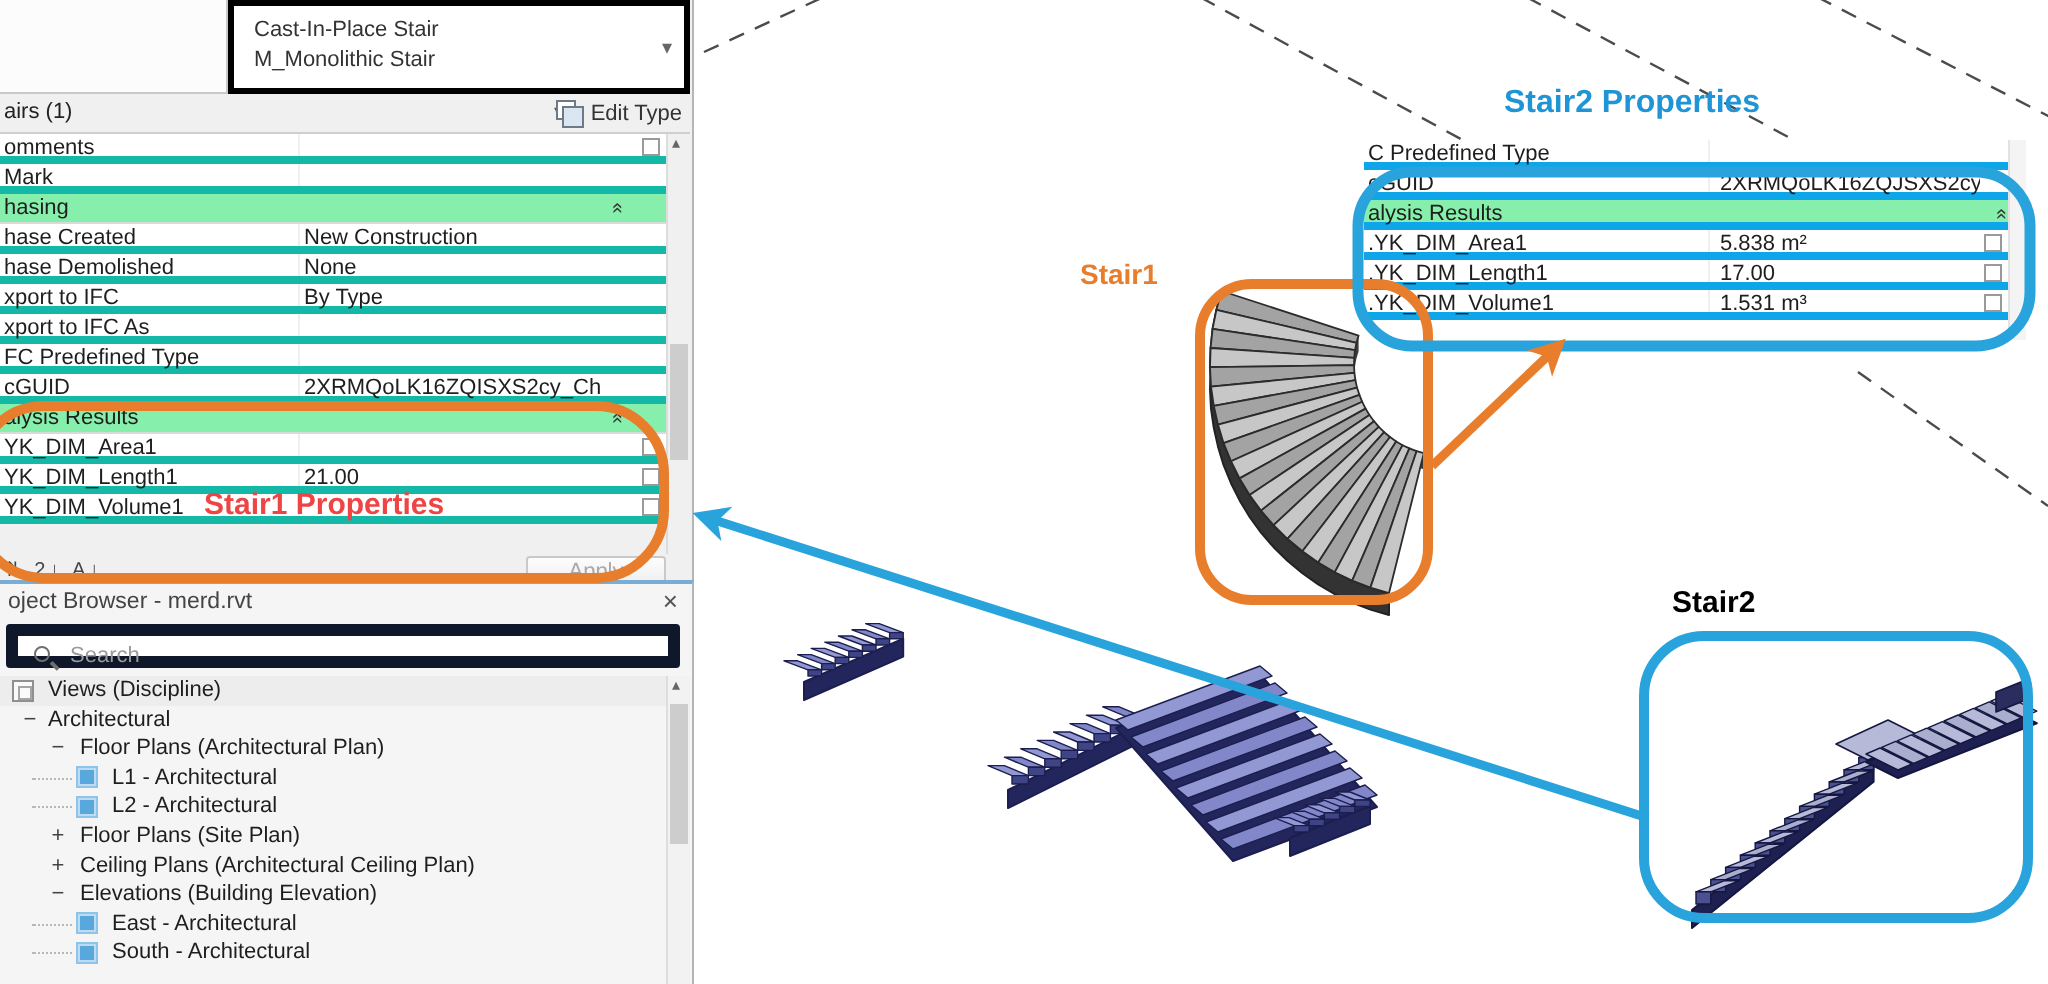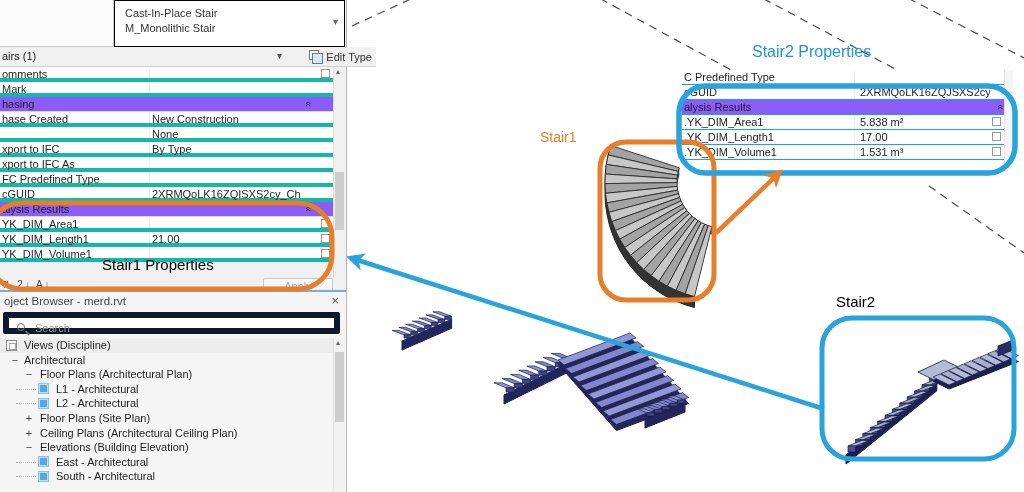--- a/index.html
+++ b/index.html
@@ -3,40 +3,40 @@
 <meta charset="utf-8">
 <style>
   *{box-sizing:border-box;margin:0;padding:0}
   html,body{margin:0;background:#888}
   .stage{position:relative;width:1024px;height:492px;background:#fff;overflow:hidden;
          font-family:"Liberation Sans",sans-serif;font-size:11px;color:#1e1e1e}
 
   
   .props{position:absolute;left:0;top:0;width:347px;height:290px;background:#f0f0f0;border-right:1px solid #b5b5b5;z-index:10}
   .tprev{position:absolute;left:0;top:0;width:114px;height:47px;background:#fcfcfc;border-right:1px solid #c9c9c9;border-bottom:1px solid #c9c9c9}
-  .tsel{position:absolute;left:114px;top:0;width:231px;height:47px;background:#fff;border:1px solid #000000}
+  .tsel{position:absolute;left:114px;top:0;width:231px;height:47px;background:#fff;border:3px solid #000000}
   .tsel .l1{position:absolute;left:10px;top:6px;color:#333}
   .tsel .l2{position:absolute;left:10px;top:21px;color:#333}
   .dnchev{position:absolute;right:6px;top:15px;color:#666;font-size:10px}
   .dnchev::after{content:'▾'}
-  .selrow{position:absolute;left:0;top:47px;width:376px;height:20px;background:#f0f0f0;border-bottom:1px solid #cfcfcf}
+  .selrow{position:absolute;left:0;top:47px;width:345px;height:20px;background:#f0f0f0;border-bottom:1px solid #cfcfcf}
   .selrow .sl{position:absolute;left:2px;top:3px;color:#222}
   .selrow .sc{position:absolute;left:277px;top:3px;color:#555;font-size:10px}
   .selrow .sc::after{content:'▾'}
   .etbtn{position:absolute;right:4px;top:2px;height:16px;color:#333}
   .et-ic{position:absolute;left:0;top:1px;width:10px;height:10px;border:1px solid #6b7b8c;background:#fff}
   .et-ic::after{content:'';position:absolute;left:2px;top:2px;width:9px;height:9px;border:1px solid #6b7b8c;background:#dce6f0}
   .etbtn span.ettxt{margin-left:17px;line-height:16px;display:inline-block}
 
   .pgrid{position:absolute;left:0;top:67px;width:333px}
   .prow{position:relative;height:15px;line-height:15px;background:#fff;border-bottom:4px solid #14b8a6}
   .prow::before{content:'';position:absolute;left:149px;top:0;bottom:0;border-left:1px solid #efefef}
   .prow .pl{position:absolute;left:2px;width:145px;overflow:hidden;white-space:nowrap}
   .prow .pv{position:absolute;left:152px;width:158px;overflow:hidden;white-space:nowrap}
-  .prow.hdr{background:#8b5cf6;border-bottom:1px solid #dadada}
+  .prow.hdr{background:#86efac;border-bottom:1px solid #dadada}
   .prow.hdr::before{display:none}
   .dblchev{position:absolute;right:22px;top:2px;display:inline-block;transform:rotate(90deg);color:#333;font-size:10px;line-height:10px}
   .dblchev::after{content:'«'}
   .cb{position:absolute;right:3px;top:2px;width:9px;height:9px;background:#fff;border:1px solid #9a9a9a}
   .vscroll{position:absolute;left:333px;top:67px;width:12px;height:210px;background:#f0f0f0;border-left:1px solid #dcdcdc}
   .vscroll .sar{position:absolute;left:2px;top:0;font-size:8px;color:#666}
   .vscroll .sar::after{content:'▴'}
   .vthumb{position:absolute;left:1px;top:105px;width:9px;height:58px;background:#cdcdcd}
   .pbottom{position:absolute;left:0;top:277px;width:345px;height:19px;background:#f0f0f0}
   .sorts{position:absolute;left:2px;top:2px;color:#444;font-size:10px;letter-spacing:2px}
@@ -66,37 +66,37 @@
   .views-ic::after{content:'';position:absolute;left:2px;top:2px;width:5px;height:5px;border:1px solid #a5a5a5}
   .plan-ic{position:absolute;left:38px;top:1.5px;width:11px;height:11px;background:#58a8de;border:1px solid #8ec4e8;box-shadow:inset 0 0 0 1px #bddcf2}
   .trow.leaf::before{content:'';position:absolute;left:16px;top:7px;width:20px;border-top:1px dotted #b8b8b8}
   .tscroll{position:absolute;right:1px;top:46px;width:12px;height:155px;background:#f2f2f2;border-left:1px solid #ddd}
   .tscroll .sar{position:absolute;left:2px;top:0;font-size:8px;color:#666}
   .tscroll .sar::after{content:'▴'}
   .tthumb{position:absolute;left:1px;top:14px;width:9px;height:70px;background:#cdcdcd}
 
   
   .floatprops{position:absolute;left:682px;top:70px;width:331px;height:100px;background:#fff;z-index:30}
-  .floatprops .prow{border-bottom:1px solid #0ea5e9}
+  .floatprops .prow{border-bottom:4px solid #0ea5e9}
   .floatprops .prow::before{left:172px}
   .floatprops .pl{width:168px}
   .floatprops .pv{left:178px;width:130px}
   .floatprops .cb{right:12px}
   .floatprops .dblchev{right:10px}
   .fscroll{position:absolute;right:0;top:0;width:9px;height:100%;background:#f4f4f4;border-left:1px solid #e2e2e2}
 
   
   .scene-behind{position:absolute;left:347px;top:0;width:677px;height:492px;z-index:20}
   .scene-front{position:absolute;left:0;top:0;width:1024px;height:492px;z-index:50;pointer-events:none}
 
   
-  .anlabel{position:absolute;font-weight:normal;z-index:60;pointer-events:none}
+  .anlabel{position:absolute;font-weight:bold;z-index:60;pointer-events:none}
   .lb-stair1{left:540px;top:129px;font-size:14px;color:#E87D2B}
   .lb-stair2{left:836px;top:293px;font-size:15px;color:#000000}
-  .lb-s1props{left:102px;top:256px;font-size:15px;color:#000000}
+  .lb-s1props{left:102px;top:244px;font-size:15px;color:#ef4444}
   .lb-s2title{left:752px;top:43px;font-size:16px;color:#2095d5}
 </style>
 </head>
 <body>
 
 <div class="stage">
 
   <div class="props">
     <div class="tprev"></div>
     <div class="tsel">
@@ -125,20 +125,21 @@
         </div>
       <div class="prow hdr">
           <span class="pl">hasing</span>
           <span class="dblchev"></span>
         </div>
       <div class="prow">
           <span class="pl">hase Created</span>
           <span class="pv">New Construction</span>
         </div>
       <div class="prow">
+          <span class="pl">hase Demolished</span>
           <span class="pv">None</span>
         </div>
       <div class="prow">
           <span class="pl">xport to IFC</span>
           <span class="pv">By Type</span>
         </div>
       <div class="prow">
           <span class="pl">xport to IFC As</span>
           <span class="pv"></span>
         </div>

